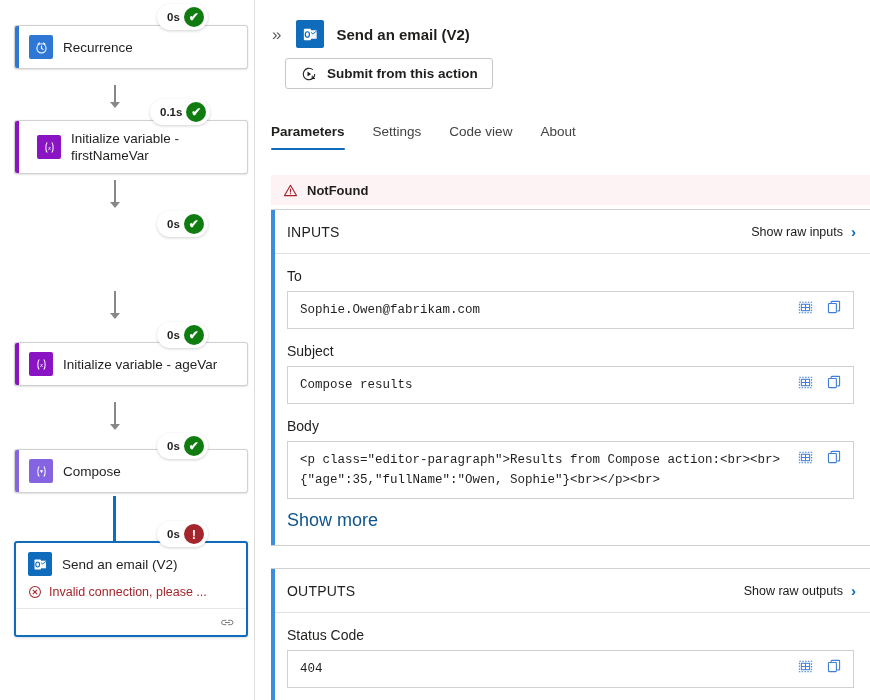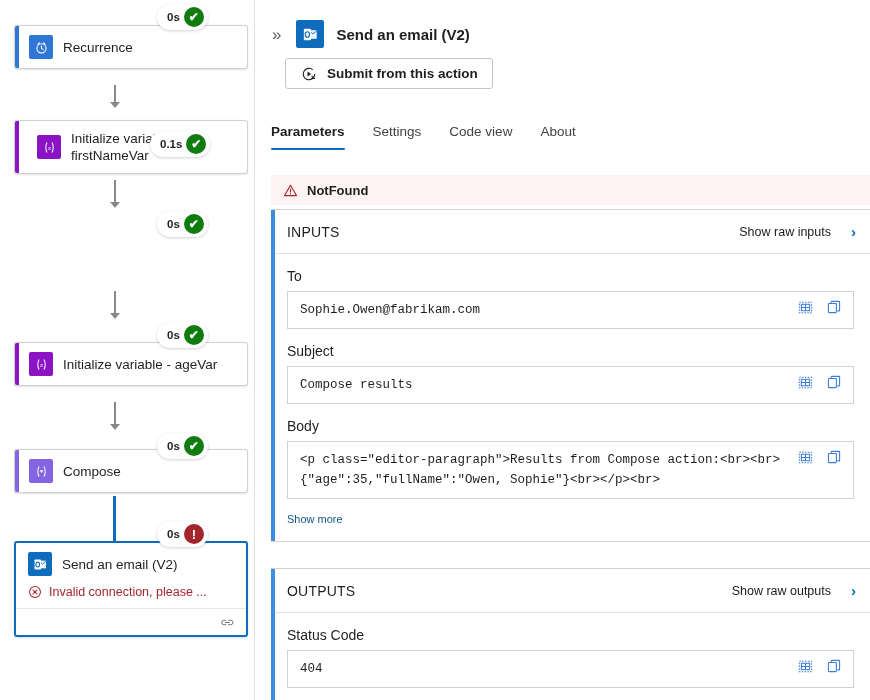--- a/index.html
+++ b/index.html
@@ -181,21 +181,21 @@
     width: 4px; background: #3b8ddd;
   }
   .card-head {
     display: flex; align-items: center; justify-content: space-between;
     height: 44px;
     padding: 0 14px 0 16px;
     border-bottom: 1px solid #e1dfdd;
   }
   .card-head-title { font-size: 14px; color: #201f1e; letter-spacing: 0.2px; }
   .card-head-link {
-    display: flex; align-items: center; gap: 20px;
+    display: flex; align-items: center; gap: 8px;
     font-size: 12.5px; color: #1b1a19; cursor: pointer;
   }
   .chev-right { color: #0f6cbd; font-size: 15px; font-weight: bold; line-height: 1; }
 
   .card-body { padding: 14px 16px 14px 16px; }
   .field-label {
     font-size: 14px; color: #201f1e; margin-bottom: 7px;
   }
   .field-box {
     position: relative;
@@ -208,21 +208,21 @@
     font-size: 12.5px; color: #201f1e;
     line-height: 20px;
     word-break: break-word;
   }
   .field-icons {
     position: absolute; right: 10px; top: 7px;
     display: flex; gap: 12px; align-items: center;
   }
   .icn { width: 17px; height: 17px; display: block; }
   .show-more {
-    font-size: 11px; color: #0f548c; cursor: pointer;
+    font-size: 18px; color: #0f548c; cursor: pointer;
     display: inline-block; padding-top: 1px;
   }
 </style>
 </head>
 <body>
 
 <div id="app">
 
   <div id="canvas">
 
@@ -264,21 +264,21 @@
         <div class="node-icon" style="background:#8a13c4;">
           <svg class="icn" viewBox="0 0 20 20" fill="none" stroke="#ffffff" stroke-width="1.2">
             <path d="M7 4.5C5.3 6.3 5.3 13.7 7 15.5" stroke-linecap="round"></path>
             <path d="M13 4.5c1.7 1.8 1.7 9.2 0 11" stroke-linecap="round"></path>
             <text x="10" y="13" font-size="8" fill="#ffffff" stroke="none" text-anchor="middle" font-style="italic" font-family="serif">x</text>
           </svg>
         </div>
         <div class="node-title">Initialize variable - firstNameVar</div>
       </div>
     </div>
-    <div class="status-pill" style="left:150px; top:99px;margin-top:32px;">
+    <div class="status-pill" style="left:150px; top:99px;">
       <span>0.1s</span>
       <span class="badge-circle badge-ok">✔</span>
     </div>
 
     <div class="status-pill" style="left:157px; top:211px;">
       <span>0s</span>
       <span class="badge-circle badge-ok">✔</span>
     </div>
 
     <div class="node" style="top:342px;">

